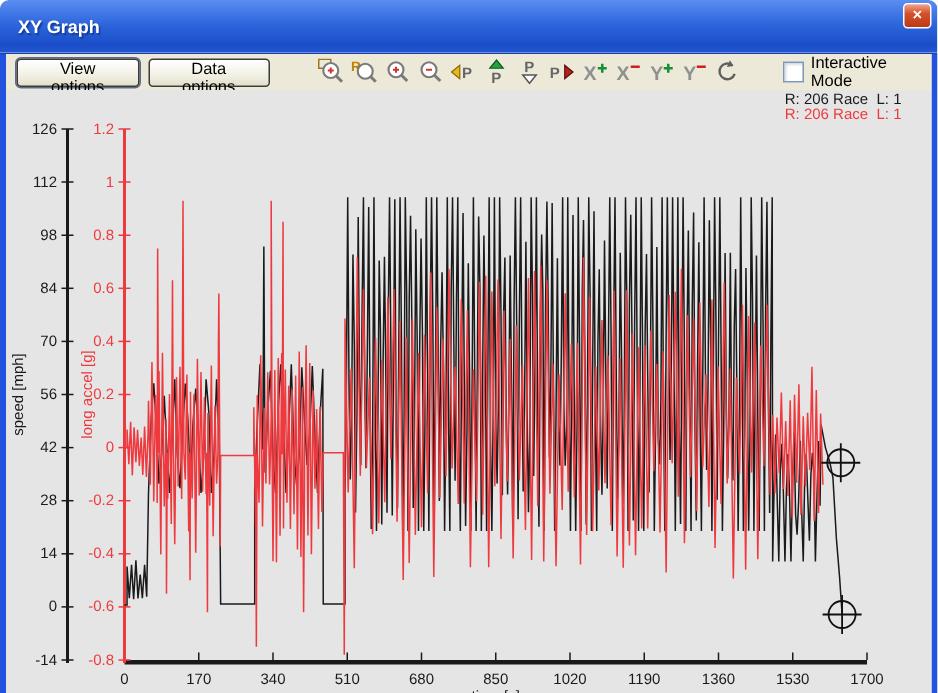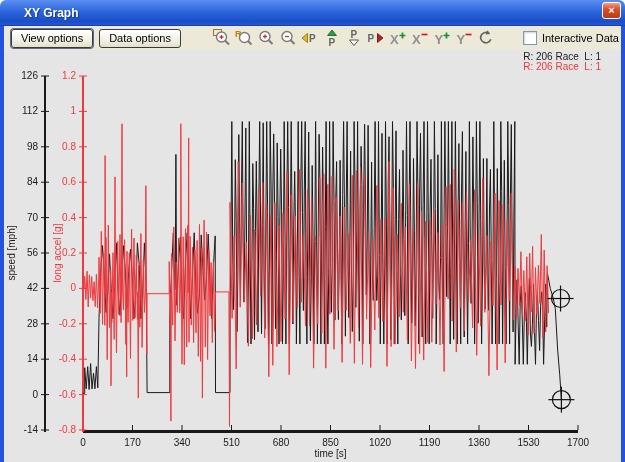--- a/index.html
+++ b/index.html
@@ -1,18 +1,18 @@
 <!DOCTYPE html>
 <html><head>
 <meta charset="utf-8">
 <style>
   html,body{margin:0;padding:0;background:#fff;}
   .window{width:625px;height:462px;position:relative;font-family:"Liberation Sans",sans-serif;box-sizing:border-box;}
-  .titlebar{height:26px;background:linear-gradient(180deg,#5a8ef0 0%,#2e66dd 45%,#1a4ec8 85%,#2457cf 100%);
-    border-radius:6px 6px 0 0;position:relative;display:flex;align-items:center;padding-left:24px;box-sizing:border-box;
+  .titlebar{height:36px;background:linear-gradient(180deg,#5a8ef0 0%,#2e66dd 45%,#1a4ec8 85%,#2457cf 100%);
+    border-radius:6px 6px 0 0;position:relative;display:flex;align-items:center;padding-left:12px;box-sizing:border-box;
     border-bottom:1px solid #1a3fb0;}
   .title-text{color:#fff;font-weight:bold;font-size:12px;text-shadow:1px 1px 1px #123a96;}
   .close-btn{position:absolute;right:4px;top:2px;width:17px;height:15px;border:1px solid #fff;border-radius:3px;
     background:linear-gradient(180deg,#f3a183 0%,#d6502b 40%,#bc3a14 100%);color:#fff;font-weight:bold;font-size:11px;
     display:flex;align-items:center;justify-content:center;line-height:1;cursor:pointer;}
   .frame{height:442px;border-left:4px solid #2353de;border-right:4px solid #2353de;border-bottom:4px solid #2353de;
     box-sizing:border-box;background:#fff;}
   .toolbar{height:24px;background:#ece9d8;display:flex;align-items:center;padding-left:7px;box-sizing:border-box;}
   .tb-btn{height:19px;padding:0 9px;font-size:11px;font-family:"Liberation Sans",sans-serif;
     background:linear-gradient(180deg,#ffffff 0%,#f2f0e4 60%,#e2dfc9 100%);
@@ -123,21 +123,21 @@
         </span>
         <span class="icon">
           <svg width="18" height="18" viewBox="0 0 18 18">
               <path d="M13.8 10.2a5.2 5.2 0 1 1-1.6-5.6" fill="none" stroke="#606060" stroke-width="1.6"></path>
               <path d="M10.6 1.2l2.4 3.8-4.4.6z" fill="#606060"></path>
             </svg>
         </span>
       </div>
       <div class="chk-wrap">
         <span class="checkbox"></span>
-        <span class="chk-label">Interactive Data</span>
+        <span class="chk-label">Interactive Mode</span>
       </div>
     </div>
     <div class="plot-area">
       <div class="legend">
         <div style="color: rgb(26, 26, 26);">R: 206 Race  L: 1</div>
         <div style="color: rgb(238, 58, 62);">R: 206 Race  L: 1</div>
       </div>
       <svg id="plot-svg" width="617" height="410">
           <g>
             <rect x="79" y="380" width="495" height="3" fill="#1a1a1a"></rect>

